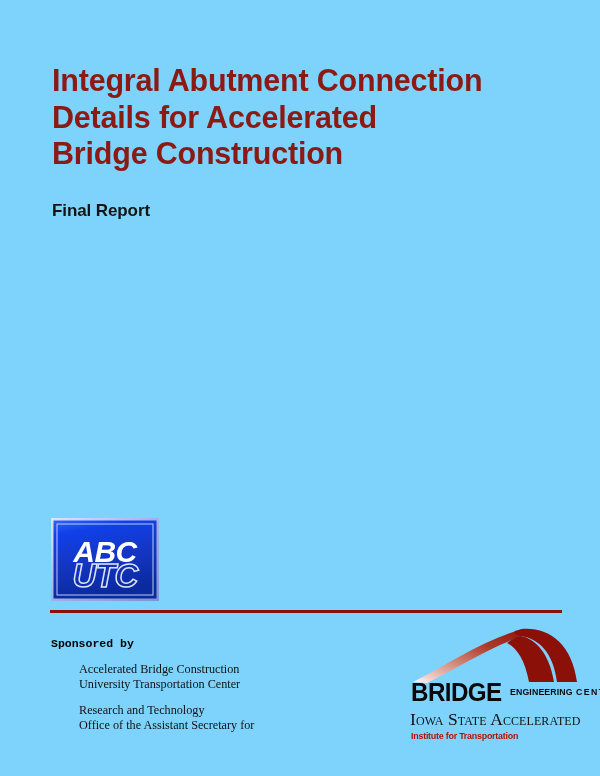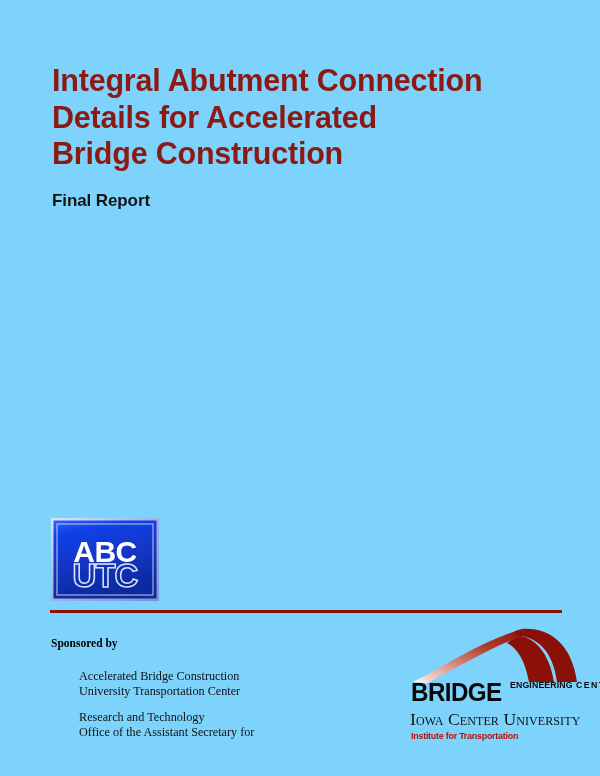--- a/index.html
+++ b/index.html
@@ -36,39 +36,40 @@
     font-size: 30.5px;
     line-height: 36.5px;
     letter-spacing: -0.2px;
     color: #8B1A14;
     white-space: pre-line;
   }
 
   .subtitle-block {
     position: absolute;
     left: 52px;
-    top: 190px;
+    top: 200px;
     width: 400px;
   }
   .subtitle-line {
     font-family: "Liberation Sans", sans-serif;
     font-weight: bold;
     font-size: 17px;
     line-height: 22px;
     color: #141414;
     letter-spacing: -0.1px;
   }
 
   
   .abc-utc-logo {
     position: absolute;
     left: 51px;
     top: 518px;
     width: 108px;
     height: 83px;
+    font-style: italic;
   }
   .abc-utc-logo svg { display: block; }
 
   
   .divider-rule {
     position: absolute;
     left: 50px;
     top: 610px;
     width: 512px;
     height: 3px;
@@ -76,26 +77,26 @@
   }
 
   
   .sponsor-block {
     position: absolute;
     left: 51px;
     top: 636px;
     width: 270px;
   }
   .sponsor-heading {
-    font-family: Liberation Serif, serif;
+    font-family: Liberation Mono, monospace;
     font-weight: bold;
     font-size: 11.5px;
     line-height: 15px;
     color: #000000;
-    margin-bottom: 18px;
+    margin-bottom: 11px;
   }
   .sponsor-line {
     font-family: "Liberation Serif", serif;
     font-size: 12.2px;
     line-height: 15.4px;
     color: #111111;
     margin-left: 28px;
   }
   .sponsor-gap { height: 10px; }
 
@@ -116,21 +117,21 @@
   }
   .bec-arch svg { display: block; }
 
   .bec-wordmark {
     position: absolute;
     left: 2px;
     top: 57px;
     width: 170px;
     height: 26px;
     display: flex;
-    align-items: flex-start;
+    align-items: center;
   }
   .bec-bridge-text {
     font-family: "Liberation Sans", sans-serif;
     font-weight: bold;
     font-size: 26px;
     line-height: 26px;
     letter-spacing: -0.6px;
     color: #0a0a0a;
     transform: scaleX(0.93);
     transform-origin: left top;
@@ -260,18 +261,18 @@
     </div>
 
     <div class="bec-wordmark">
       <span class="bec-bridge-text">BRIDGE</span>
       <span class="bec-stack">
         <span class="bec-eng">ENGINEERING</span>
         <span class="bec-center">CENTER</span>
       </span>
     </div>
 
-    <div class="isu-text">Iowa Center University</div>
+    <div class="isu-text">Iowa State Accelerated</div>
 
     <div class="isu-tagline">Institute for Transportation</div>
   </div>
 
 </div>
 
 </body></html>

